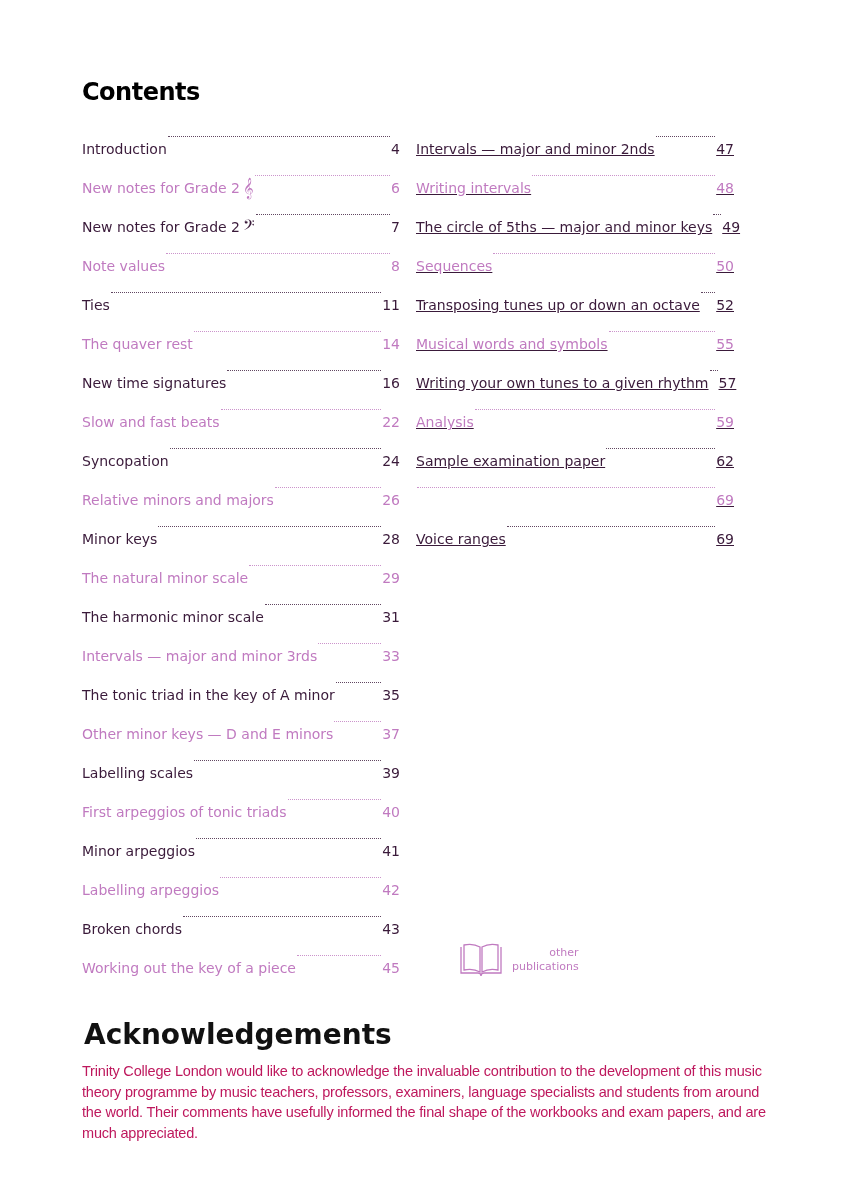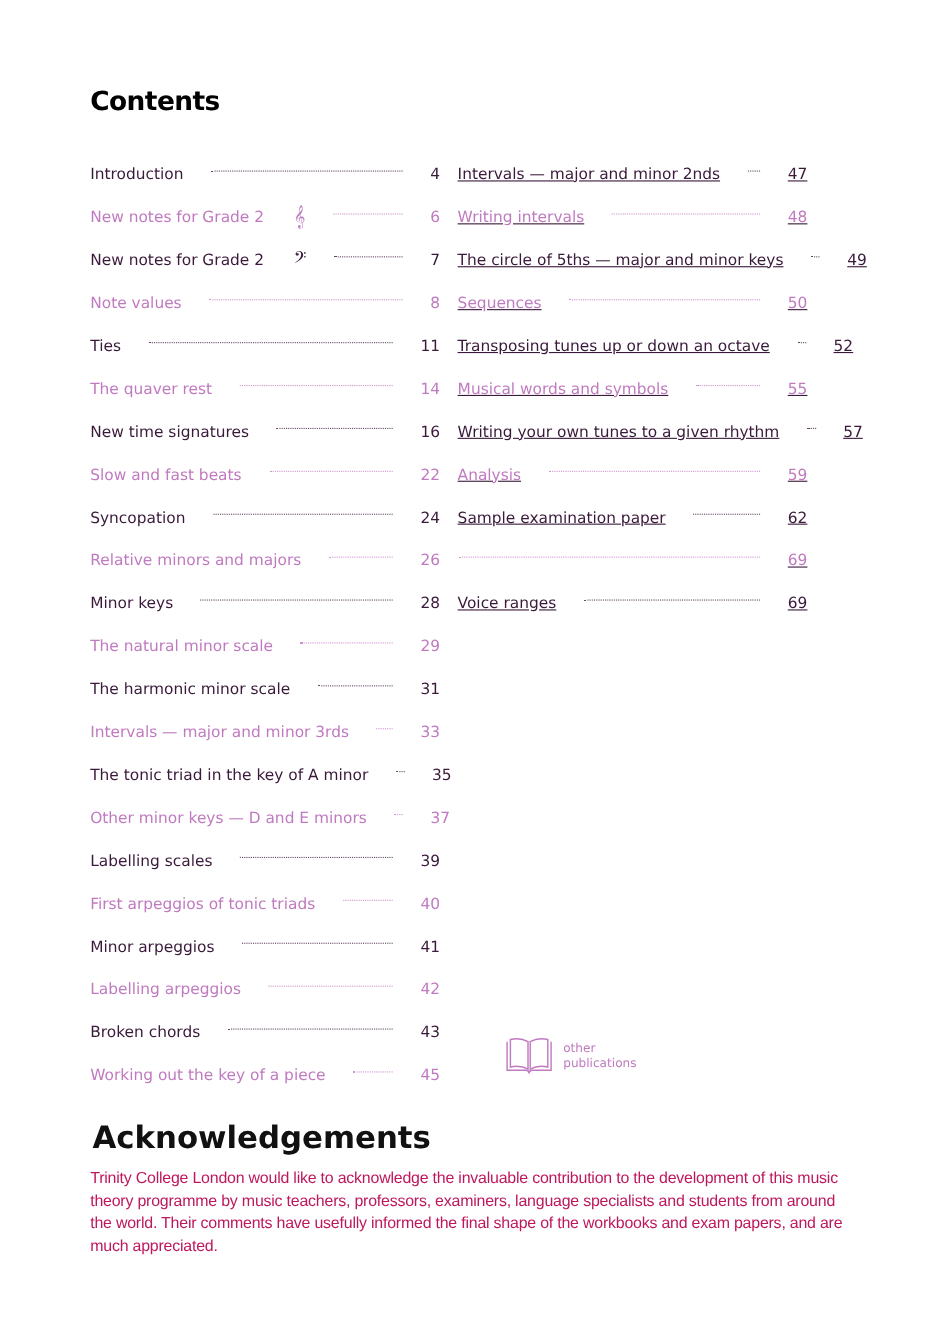--- a/index.html
+++ b/index.html
@@ -7,35 +7,36 @@
     body { position: relative; font-family: "DejaVu Sans", sans-serif; color: #3a1a3a; overflow: hidden; }
     .page-title {
       position: absolute; left: 82px; top: 78px;
       font-family: "DejaVu Sans", sans-serif; font-weight: bold;
       font-size: 24px; color: #000; letter-spacing: -0.5px;
     }
     .toc-col { position: absolute; top: 139px; }
     .toc-col.left { left: 82px; width: 318px; }
     .toc-col.right { left: 416px; width: 318px; text-decoration: underline; }
     .toc-entry {
-      display: flex; align-items: center; height: 39px;
-      font-size: 14px; line-height: 20px; white-space: nowrap; gap: 24px;
+      display: flex; align-items: flex-start; height: 39px;
+      font-size: 14px; line-height: 20px; white-space: nowrap;
     }
     .toc-entry.dark { color: #3a1a3a; }
     .toc-entry.light { color: #c07ac0; }
     .toc-entry .label { flex: 0 0 auto; }
     .toc-entry .clef { font-family: "DejaVu Serif", serif; font-size: 18px; margin-left: 3px; }
     .toc-entry .leader {
       flex: 1 1 auto; border-bottom: 1px dotted currentColor; margin: 0 1px;
       position: relative; top: -3px; min-width: 8px; opacity: 0.8;
     }
     .toc-entry .page { flex: 0 0 auto; }
     .other-pubs {
       position: absolute; left: 458px; top: 942px; display: flex; align-items: center;
       color: #c07ac0;
+      text-align: right;
     }
     .other-pubs svg { width: 46px; height: 36px; }
     .other-pubs .text { margin-left: 8px; font-size: 11px; line-height: 14px; }
     .ack-title {
       position: absolute; left: 84px; top: 1018px;
       font-size: 28px; font-weight: bold; color: #111;
     }
     .ack-body {
       position: absolute; left: 82px; top: 1061px; width: 700px;
       font-family: "Liberation Sans", sans-serif; font-size: 14.5px; line-height: 20.5px; color: #be185d;

